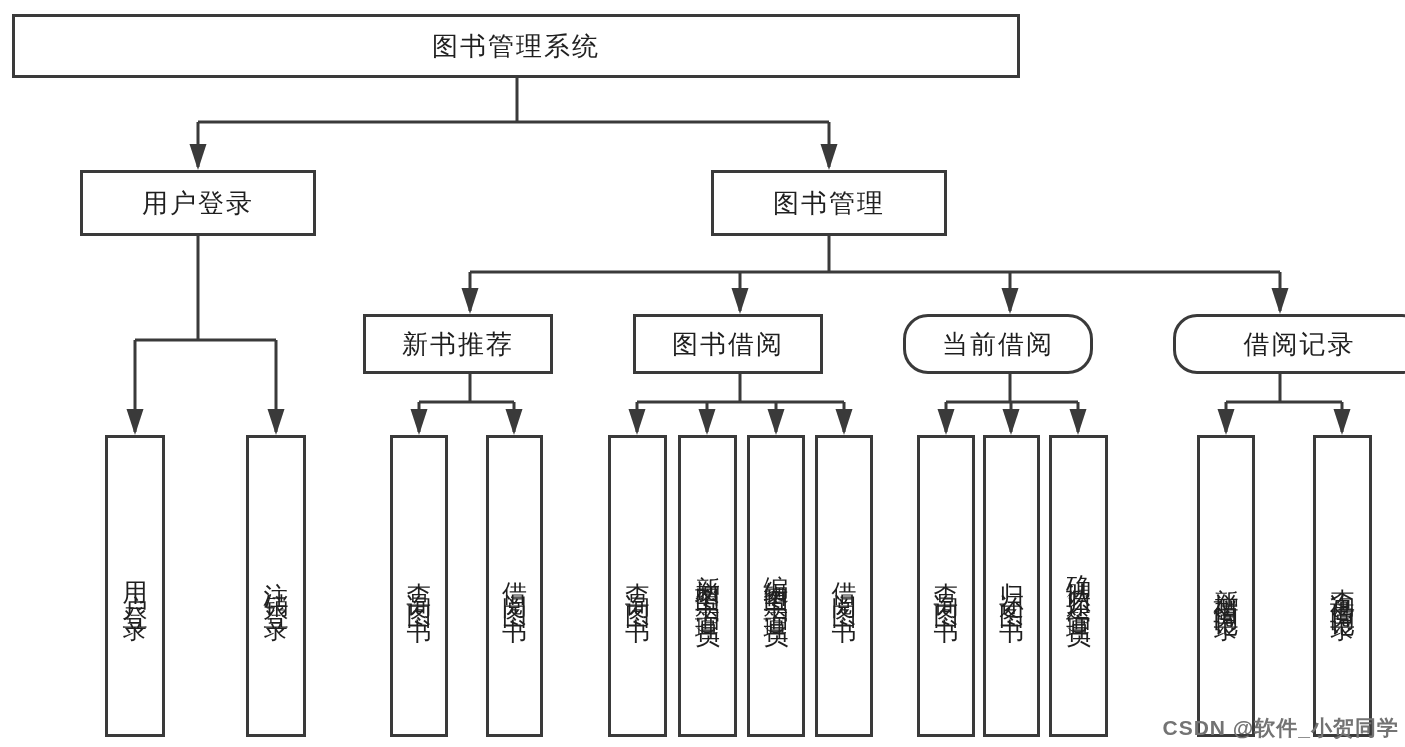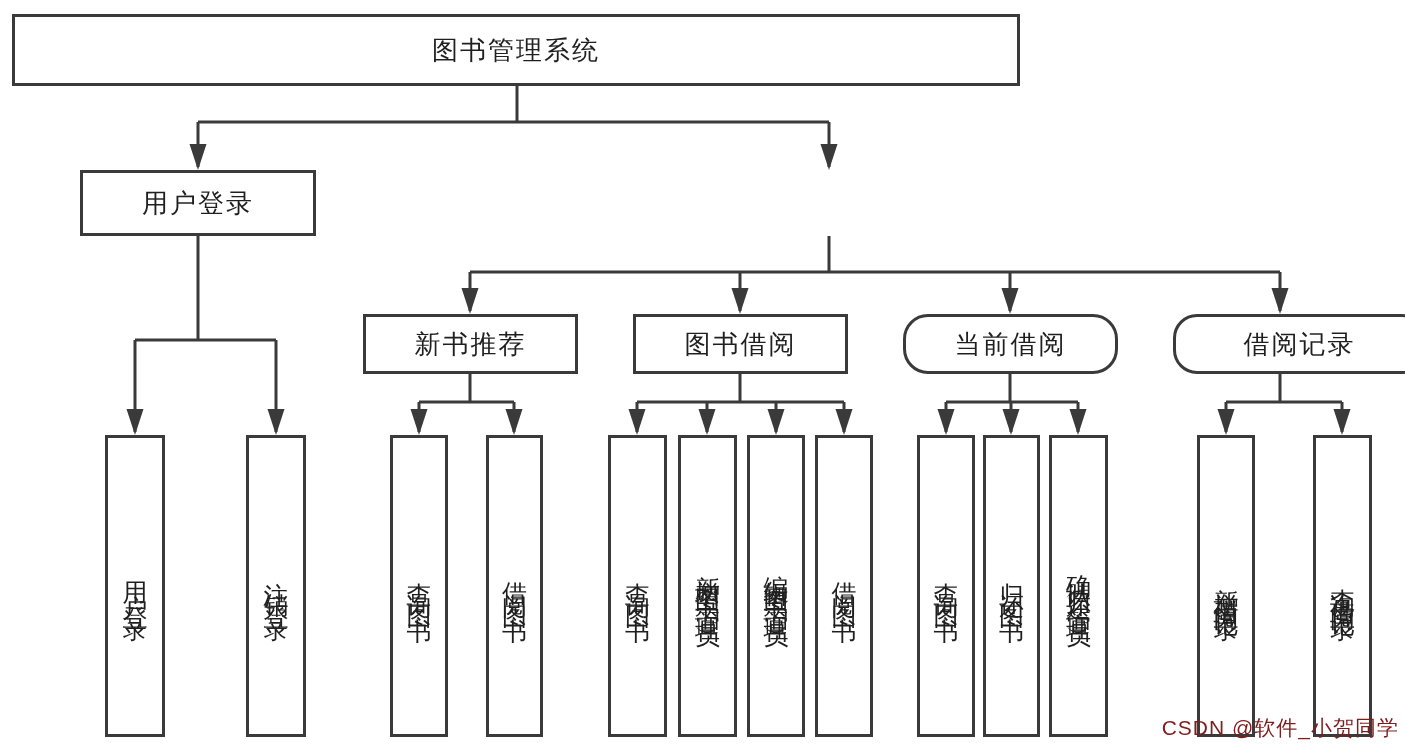--- a/index.html
+++ b/index.html
@@ -34,36 +34,37 @@
   .leaf .lbl{
     writing-mode:vertical-rl;
     text-orientation:mixed;
     font-size:25px;
     letter-spacing:12px;
     line-height:1;
   }
   .leaf .lbl.mid{letter-spacing:6px;}
   .leaf .lbl.long{letter-spacing:7px;}
   
-  .root-box{left:12px;top:14px;width:1008px;height:72px;}
+  .root-box{left:12px;top:14px;width:1008px;height:64px;}
   .l2{top:170px;height:66px;width:236px;}
-  .l3{top:314px;height:60px;width:215px;}
+  .l3{top:314px;height:60px;width:190px;}
   .leaf{top:435px;height:302px;}
   #connectors{
     position:absolute;left:0;top:0;width:1405px;height:747px;
     z-index:1;pointer-events:none;
   }
   #watermark{
     position:absolute;
     right:6px;bottom:5px;
     font-size:21px;
     letter-spacing:1px;
-    color:#7f1d1d;
+    color:#737373;
     z-index:6;
     white-space:nowrap;
+    font-weight:bold;
   }
 </style>
 </head>
 <body>
 
 <div id="stage">
 
   <svg id="connectors" viewBox="0 0 1405 747" xmlns="http://www.w3.org/2000/svg">
       <path d="M517,70 L517,122 M198,122 L829,122 M198,122 L198,167 M829,122 L829,167 M198,236 L198,340 M135,340 L276,340 M135,340 L135,432 M276,340 L276,432 M829,236 L829,272 M470,272 L1280,272 M470,272 L470,311 M740,272 L740,311 M1010,272 L1010,311 M1280,272 L1280,311 M470,374 L470,402 M419,402 L514,402 M419,402 L419,432 M514,402 L514,432 M740,374 L740,402 M637,402 L844,402 M637,402 L637,432 M707,402 L707,432 M776,402 L776,432 M844,402 L844,432 M1010,374 L1010,402 M946,402 L1078,402 M946,402 L946,432 M1011,402 L1011,432 M1078,402 L1078,432 M1280,374 L1280,402 M1226,402 L1342,402 M1226,402 L1226,432 M1342,402 L1342,432 " fill="none" stroke="#3a3a3a" stroke-width="3"></path>
       <polygon points="189.5,144 206.5,144 198,170" fill="#3a3a3a"></polygon>
@@ -86,20 +87,23 @@
       <polygon points="1217.5,409 1234.5,409 1226,435" fill="#3a3a3a"></polygon>
       <polygon points="1333.5,409 1350.5,409 1342,435" fill="#3a3a3a"></polygon>
     </svg>
 
   <div class="node root-box">
     <span class="lbl">图书管理系统</span>
   </div>
 
   <div class="node l2" style="left:80px;">
     <span class="lbl">用户登录</span>
+  </div>
+  <div class="node l2" style="left:711px;">
+    <span class="lbl">图书管理</span>
   </div>
 
   <div class="node l3" style="left:363px;">
     <span class="lbl">新书推荐</span>
   </div>
   <div class="node l3" style="left:633px;text-align:right;">
     <span class="lbl">图书借阅</span>
   </div>
   <div class="node l3" style="left:903px;border-radius:25px;">
     <span class="lbl">当前借阅</span>

